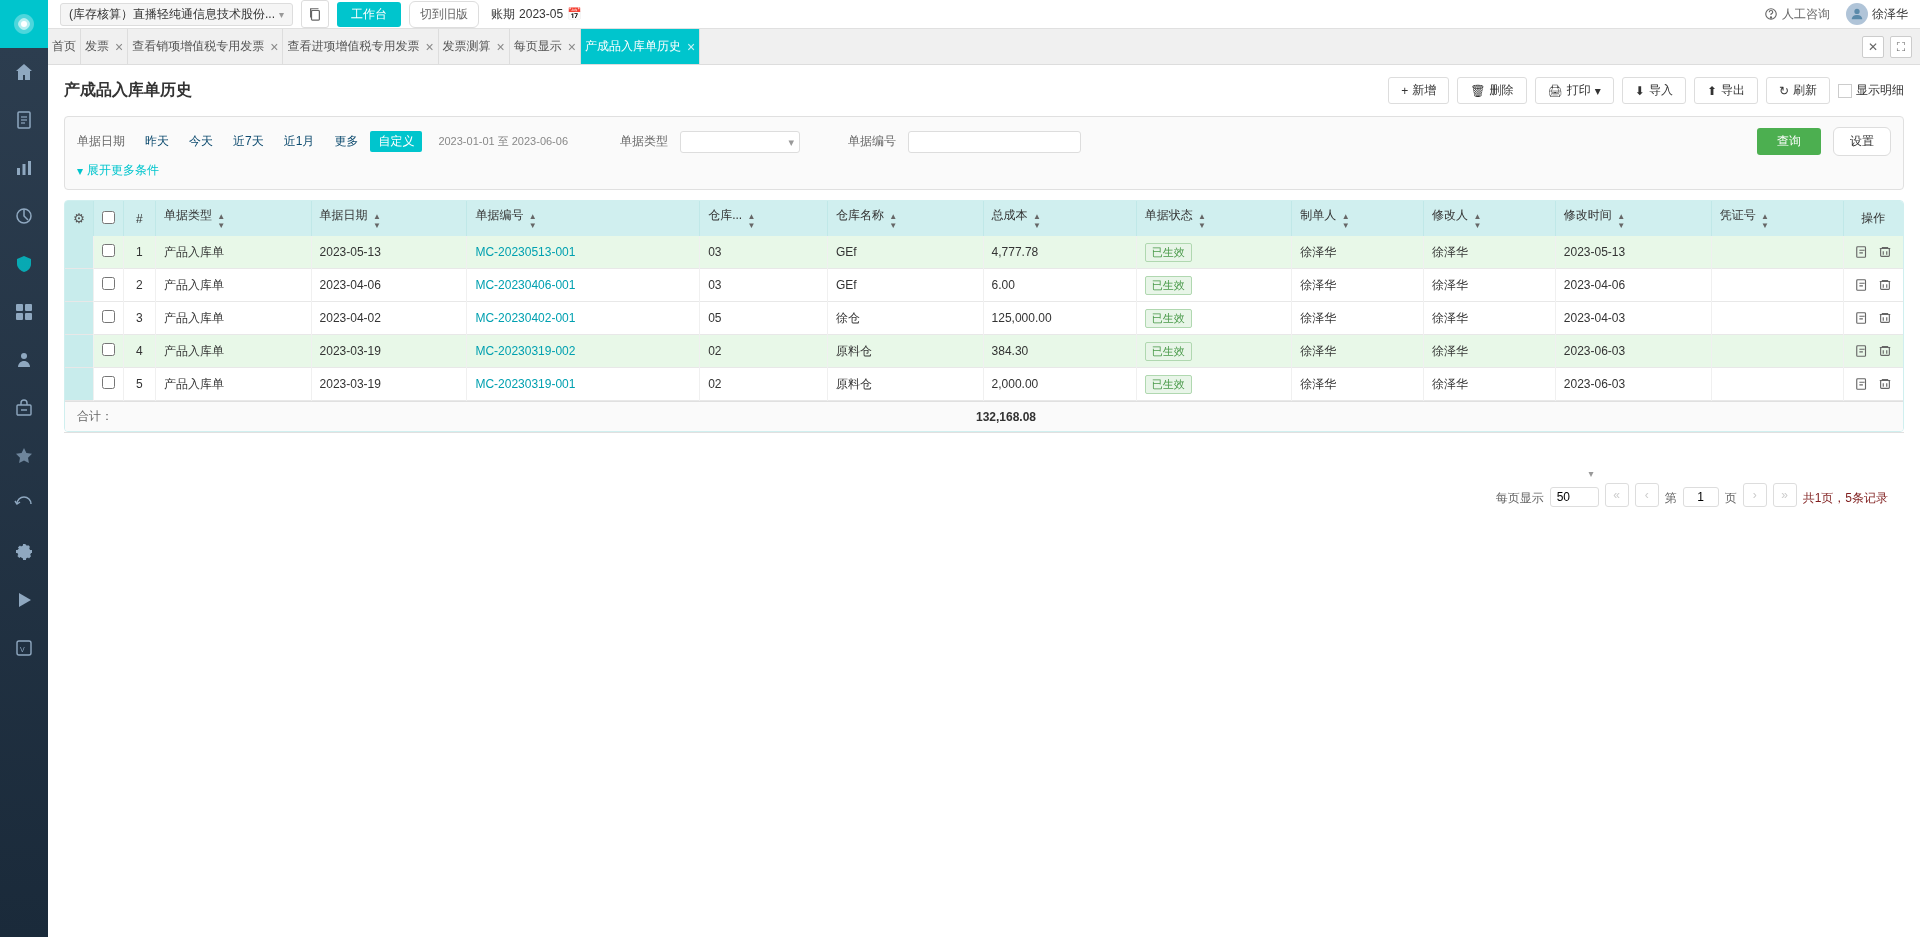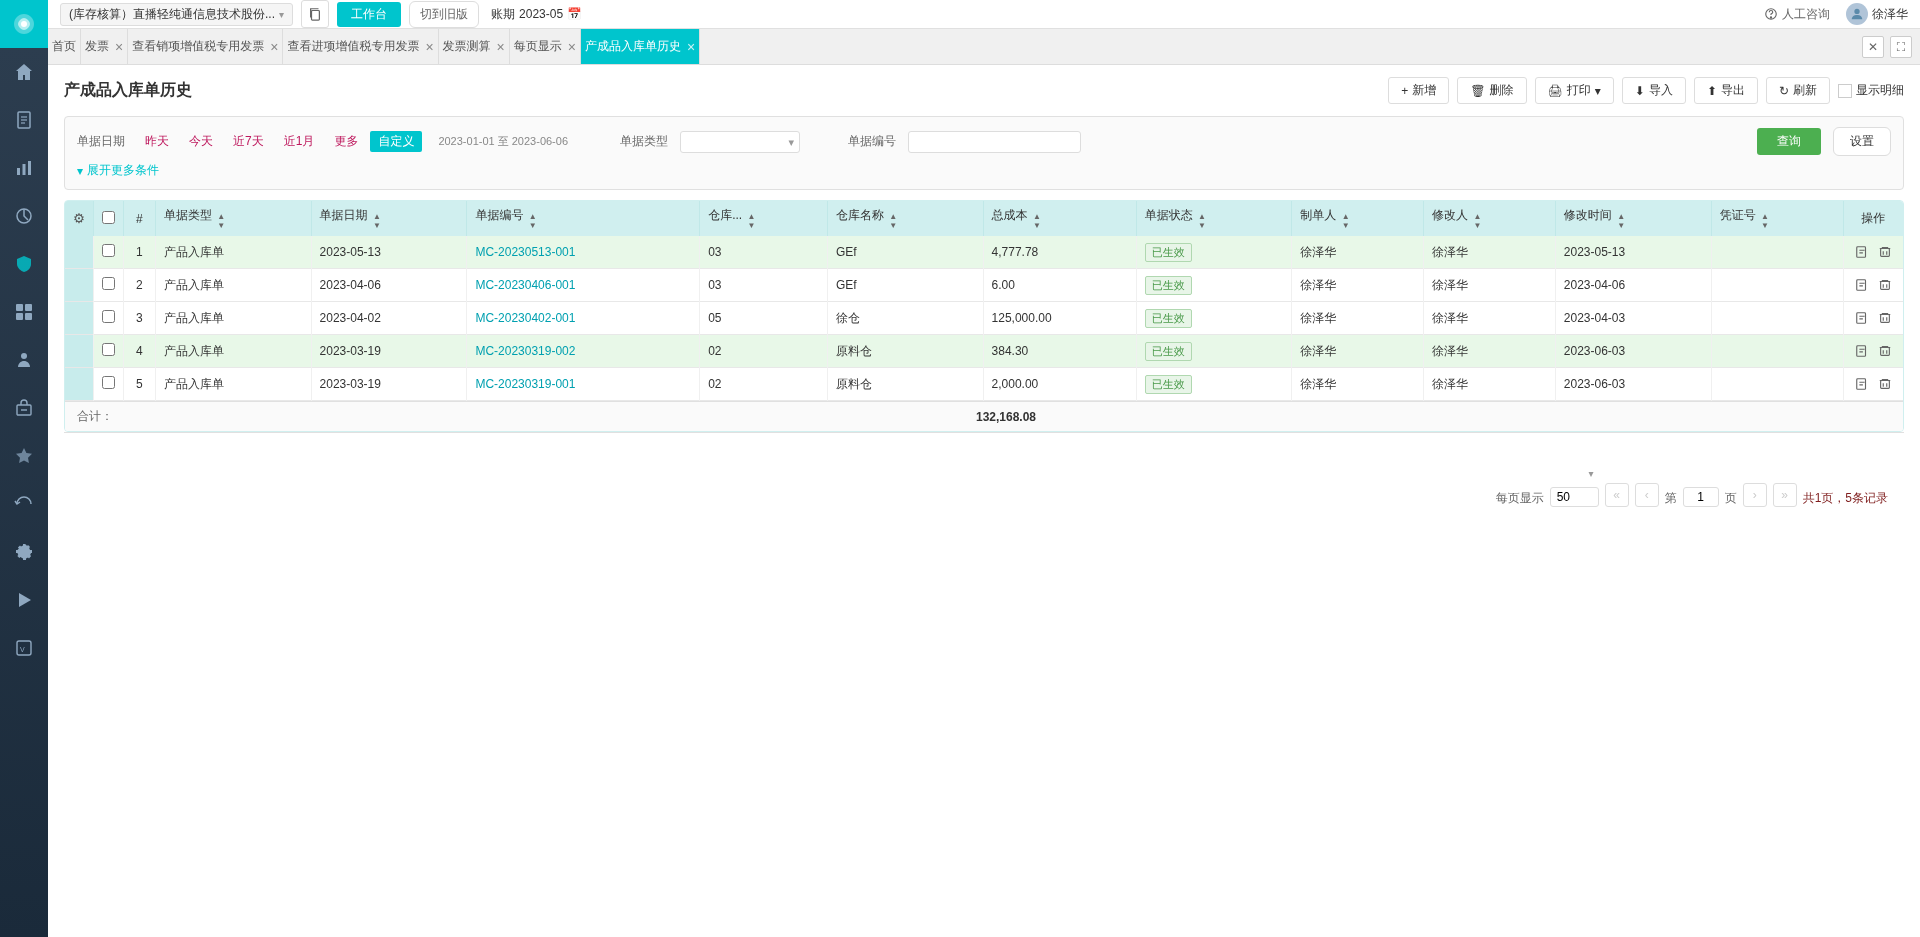--- a/index.html
+++ b/index.html
@@ -48,21 +48,21 @@
     .action-buttons { display: flex; align-items: center; gap: 8px; }
     .btn { display: flex; align-items: center; gap: 4px; padding: 4px 12px; border-radius: 3px; font-size: 12px; cursor: pointer; border: 1px solid #ddd; background: #fff; color: #333; }
     .btn-show-detail { display: flex; align-items: center; gap: 4px; font-size: 12px; cursor: pointer; color: #333; }
     .checkbox-square { width: 14px; height: 14px; border: 1px solid #ccc; background: #fff; display: inline-block; }
 
     
     .filter-area { border: 1px solid #e0e0e0; border-radius: 4px; padding: 10px 12px; margin-bottom: 10px; background: #fafafa; }
     .filter-row { display: flex; align-items: center; gap: 12px; margin-bottom: 6px; }
     .filter-label { font-size: 12px; color: #666; white-space: nowrap; }
     .filter-date-btns { display: flex; align-items: center; gap: 4px; }
-    .filter-date-btn { padding: 2px 8px; border: none; background: none; font-size: 12px; color: #be185d; cursor: pointer; border-radius: 2px; }
+    .filter-date-btn { padding: 2px 8px; border: none; background: none; font-size: 12px; color: #0c4a6e; cursor: pointer; border-radius: 2px; }
     .filter-date-btn.custom { background: #00c5cd; color: #fff; border-radius: 2px; padding: 2px 8px; }
     .filter-date-range { font-size: 11px; color: #888; margin-left: 4px; }
     .filter-select { border: 1px solid #ddd; border-radius: 3px; padding: 3px 24px 3px 8px; font-size: 12px; color: #333; background: #fff; appearance: none; min-width: 120px; cursor: pointer; position: relative; }
     .filter-select-wrap { position: relative; display: inline-block; }
     .filter-select-wrap::after { content: '▾'; position: absolute; right: 6px; top: 50%; transform: translateY(-50%); color: #999; pointer-events: none; font-size: 11px; }
     .filter-input { border: 1px solid #ddd; border-radius: 3px; padding: 3px 8px; font-size: 12px; color: #333; background: #fff; min-width: 160px; }
     .btn-query { background: #4caf50; color: #fff; border: none; border-radius: 3px; padding: 5px 20px; font-size: 12px; cursor: pointer; }
     .btn-settings { background: #fff; color: #333; border: 1px solid #ddd; border-radius: 6px; padding: 5px 16px; font-size: 12px; cursor: pointer; }
     .expand-more { display: flex; align-items: center; gap: 4px; font-size: 12px; color: #00c5cd; cursor: pointer; margin-top: 2px; }
 

